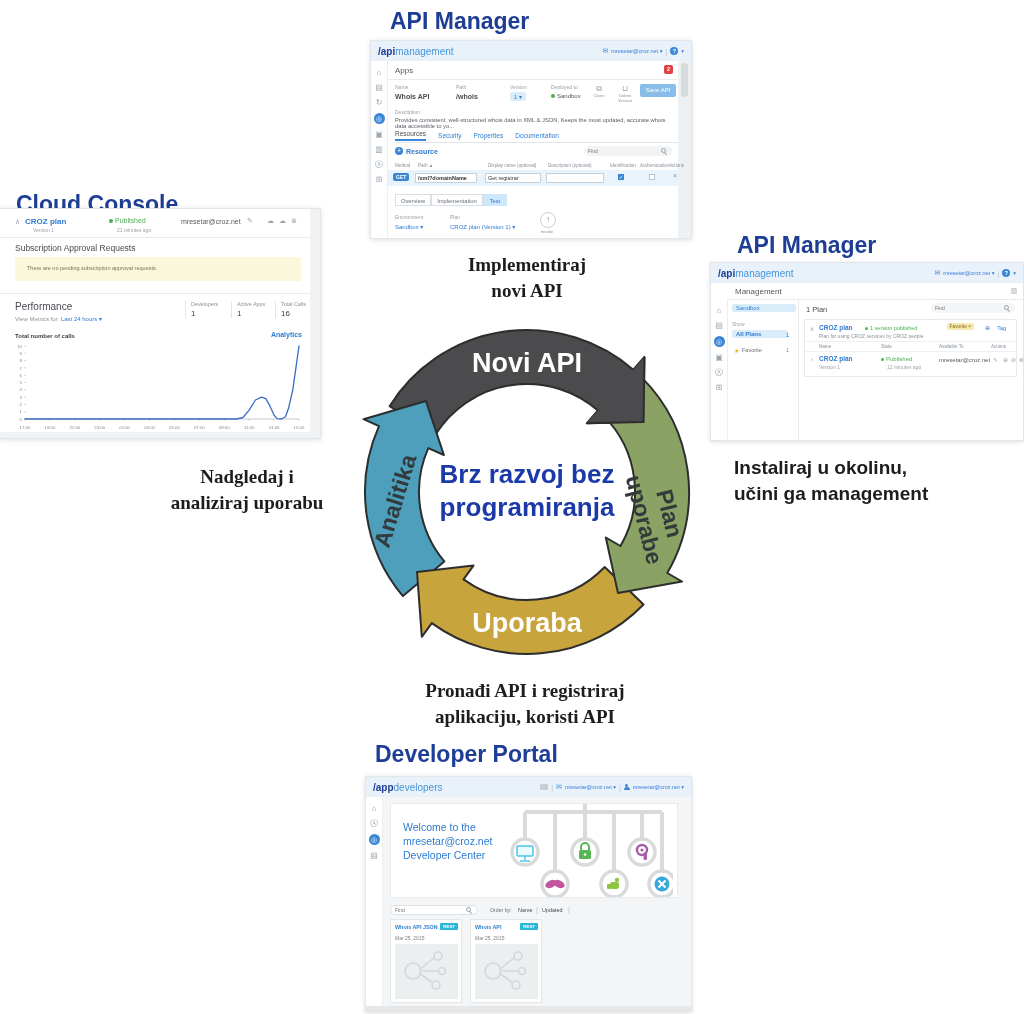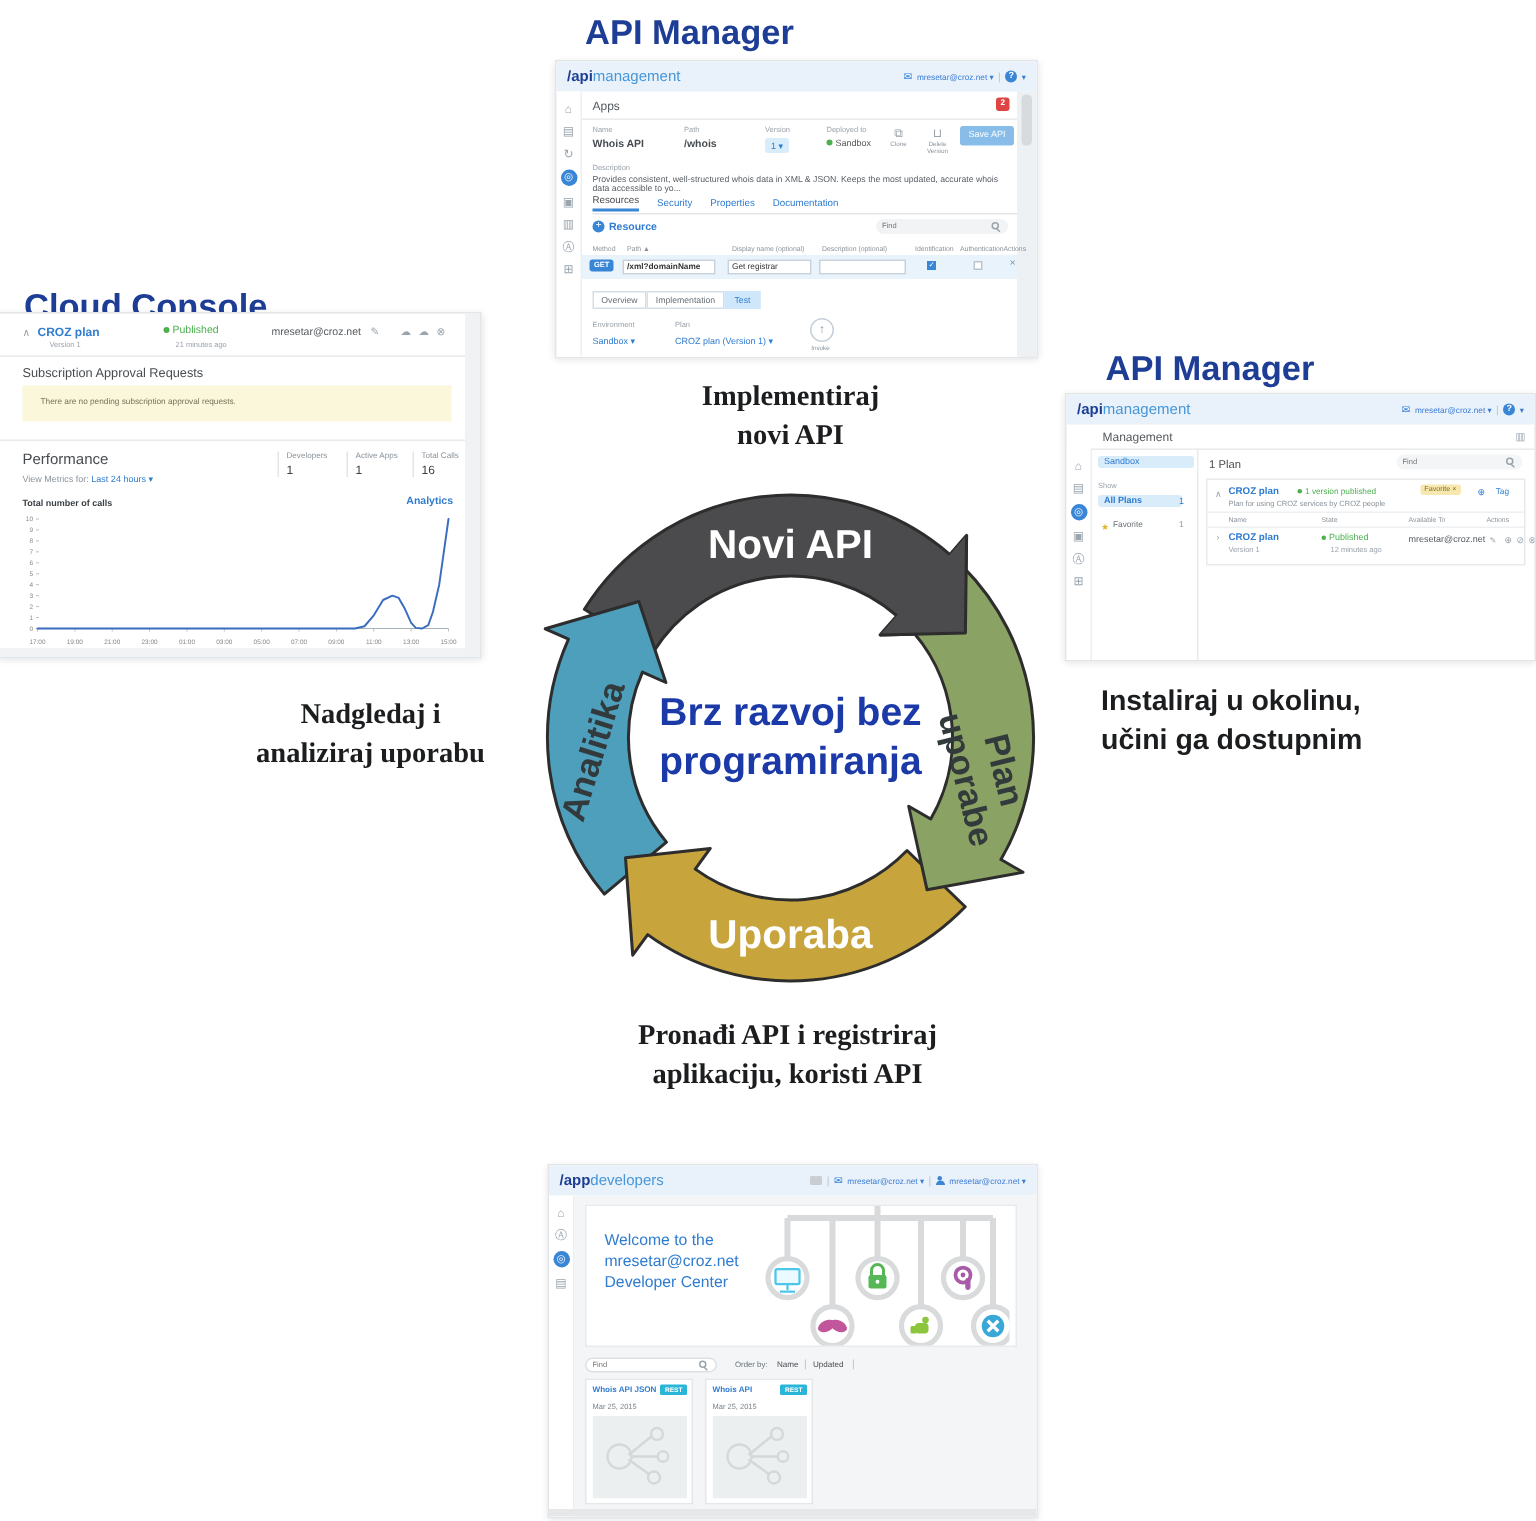--- a/index.html
+++ b/index.html
@@ -65,32 +65,33 @@
   .wheel-center{font-weight:bold;fill:#1b3aa8;}
 </style>
 </head>
 <body>
 
 <div id="canvas">
 
   <h2 class="applbl" style="left:390px;top:8px;">API Manager</h2>
   <h2 class="applbl" style="left:16px;top:191px;">Cloud Console</h2>
   <h2 class="applbl" style="left:737px;top:232px;">API Manager</h2>
+  <h2 class="applbl" style="left:375px;top:741px;">Developer Portal</h2>
 
   <div class="bigtxt center" style="left:377px;top:252px;width:300px;">
     <div>Implementiraj</div>
     <div>novi API</div>
   </div>
   <div class="bigtxt center" style="left:127px;top:464px;width:240px;">
     <div>Nadgledaj i</div>
     <div>analiziraj uporabu</div>
   </div>
   <div class="bigtxt" style="left:734px;top:455px;">
     <div>Instaliraj u okolinu,</div>
-    <div>učini ga dostupnim</div>
+    <div>učini ga management</div>
   </div>
   <div class="bigtxt center" style="left:375px;top:678px;width:300px;">
     <div>Pronađi API i registriraj</div>
     <div>aplikaciju, koristi API</div>
   </div>
 
   <svg id="wheel-svg" style="position:absolute;left:360px;top:320px;" width="334" height="344" viewBox="0 0 334 344">
     <g id="wheel-arrows">
         <path d="M29.6,86.2 A162,162 0 0,1 273.3,49.7 L284.4,36.9 L283.6,102.0 L226.7,103.3 L237.9,90.5 A108,108 0 0,0 75.4,114.8 Z" fill="#4b4b4d" stroke="#2d2d2d" stroke-width="2" stroke-linejoin="round"></path>
         <path d="M42.9,276.1 A162,162 0 0,1 19.0,106.1 L3.5,99.2 L65.9,81.0 L83.9,135.0 L68.3,128.1 A108,108 0 0,0 84.3,241.4 Z" fill="#4d9fbc" stroke="#2d2d2d" stroke-width="2" stroke-linejoin="round"></path>

